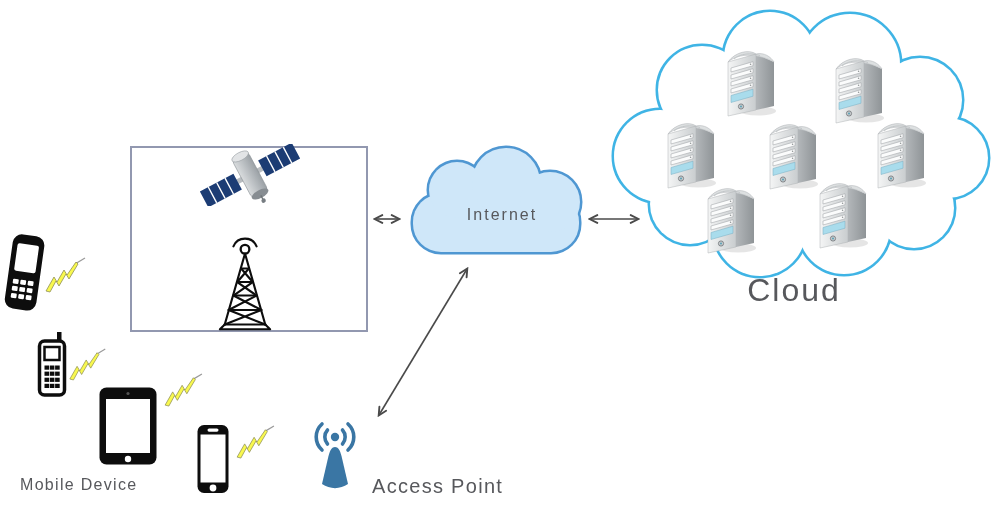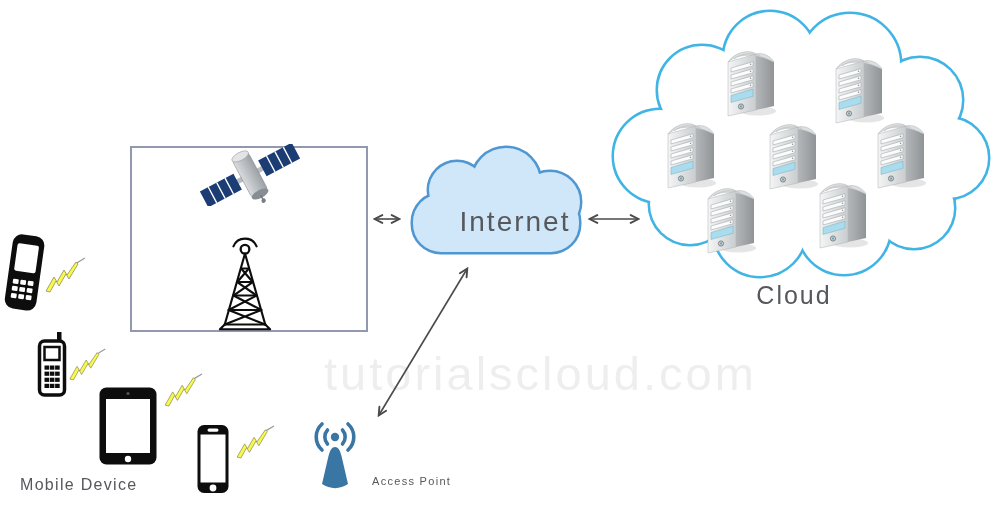--- a/index.html
+++ b/index.html
@@ -15,23 +15,23 @@
   }
   .watermark {
     position:absolute; left:324px; top:346px; font-size:47px; letter-spacing:3px;
     color:rgba(120,120,120,0.13); font-weight:500; white-space:nowrap; z-index:0;
   }
   .mns-box {
     position:absolute; left:130px; top:146px; width:238px; height:186px;
     border:2px solid var(--box-border,#9298b0); background:#fff; z-index:1;
   }
   .internet-cloud-wrap { position:absolute; left:403px; top:138px; width:186px; height:126px; z-index:1; }
-  .internet-label { left:422px; top:206px; width:186px; text-align:center; font-size:28px; letter-spacing:2px; z-index:2; }
+  .internet-label { left:409px; top:206px; width:186px; text-align:center; font-size:16px; letter-spacing:2px; z-index:2; }
   .big-cloud-wrap { position:absolute; left:602px; top:8px; width:390px; height:280px; z-index:1; }
-  .cloud-label { left:738px; top:281px; width:112px; text-align:center; font-size:25px; letter-spacing:2px; }
+  .cloud-label { left:738px; top:272px; width:112px; text-align:center; font-size:32px; letter-spacing:2px; }
   .server { position:absolute; width:56px; height:72px; z-index:2; }
   .srv-1 { left:722px; top:46px; }  .srv-2 { left:830px; top:53px; }
   .srv-3 { left:662px; top:118px; } .srv-4 { left:764px; top:119px; }
   .srv-5 { left:872px; top:118px; } .srv-6 { left:702px; top:183px; }
   .srv-7 { left:814px; top:178px; }
   .bolt { position:absolute; width:44px; height:36px; z-index:2; }
   .bolt-1 { left:44px;  top:257px; }
   .bolt-2 { left:68px;  top:348px; }
   .bolt-3 { left:163px; top:373px; }
   .bolt-4 { left:235px; top:425px; }
@@ -82,21 +82,20 @@
         <circle cx="28.6" cy="25.3" r="0.8" fill="#8e9294"></circle>
         <circle cx="28.6" cy="32.3" r="0.8" fill="#8e9294"></circle>
         <circle cx="28.6" cy="39.3" r="0.8" fill="#8e9294"></circle>
         <polygon points="9,49.5 31,43.2 31,50.2 9,56.5" fill="#a9dcec" stroke="#79aec2" stroke-width="0.5"></polygon>
         <circle cx="19" cy="60.5" r="2.6" fill="#c7cbcd" stroke="#6e7477" stroke-width="0.8"></circle>
         <circle cx="19" cy="60.5" r="1" fill="#58a0b5"></circle>
       </g>
     </defs>
   </svg>
 
-  <div class="watermark">tutorialscloud.com</div>
 
   <div class="abs" style="left:6px; top:234px; width:38px; height:78px; transform:rotate(8deg); z-index:2">
     <svg width="38" height="78" viewBox="0 0 36 76">
       <rect x="2" y="1" width="31" height="73" rx="9" fill="#0d0d0d"></rect>
       <rect x="7" y="10" width="21" height="27" rx="2" fill="#fff"></rect>
       <rect x="7.4" y="45" width="5.6" height="4.6" rx="1" fill="#fff"></rect>
         <rect x="14.7" y="45" width="5.6" height="4.6" rx="1" fill="#fff"></rect>
         <rect x="22" y="45" width="5.6" height="4.6" rx="1" fill="#fff"></rect>
       <rect x="7.4" y="52" width="5.6" height="4.6" rx="1" fill="#fff"></rect>
         <rect x="14.7" y="52" width="5.6" height="4.6" rx="1" fill="#fff"></rect>
@@ -301,15 +300,15 @@
   <div class="abs" style="left:302px; top:416px; width:66px; height:80px; z-index:2">
     <svg width="66" height="80" viewBox="0 0 66 80">
       <circle class="ap-blue" cx="33" cy="21" r="4.2"></circle>
       <path class="ap-arc" d="M25.5,14 A10.5,10.5 0 0 0 25.5,28"></path>
       <path class="ap-arc" d="M20,8 A17.5,17.5 0 0 0 20,34"></path>
       <path class="ap-arc" d="M40.5,14 A10.5,10.5 0 0 1 40.5,28"></path>
       <path class="ap-arc" d="M46,8 A17.5,17.5 0 0 1 46,34"></path>
       <path class="ap-blue" d="M33,31 C36,31 38,34 39.5,40 L46,68 C38,73.5 28,73.5 20,68 L26.5,40 C28,34 30,31 33,31 Z"></path>
     </svg>
   </div>
-  <div class="lbl" style="left:372px; top:475px; font-size:11px">Access Point</div>
+  <div class="lbl" style="left:372px; top:475px; font-size:20px">Access Point</div>
 
 </div>
 
 </body></html>

